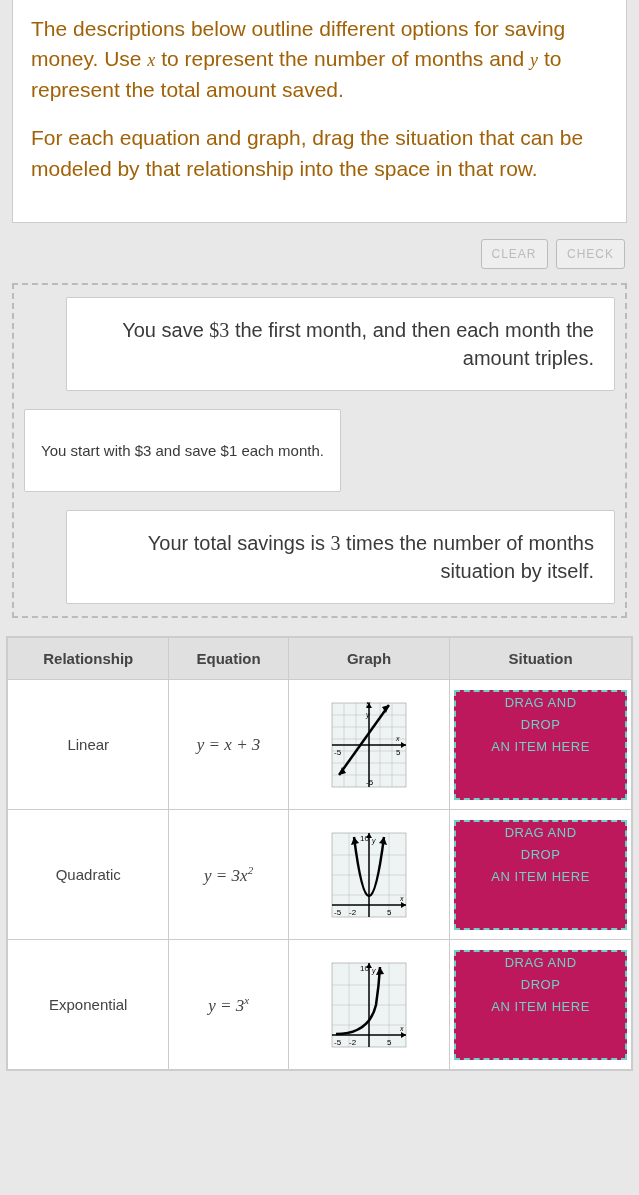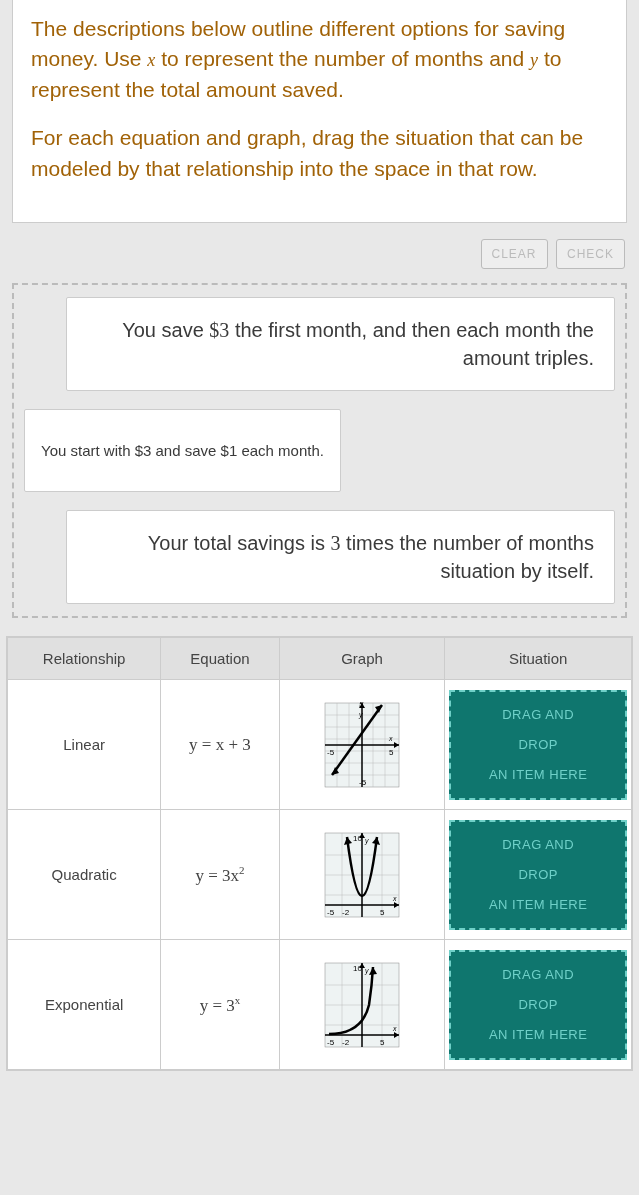--- a/index.html
+++ b/index.html
@@ -63,42 +63,40 @@
     margin: 0 0 0 0;
   }
   table.rel th, table.rel td {
     border: 1px solid #ccc;
     text-align: center;
     font-size: 15px;
     color: #444;
   }
   table.rel th {
     background: #e0e0e0;
-    font-weight: normal;
+    font-weight: bold;
     padding: 12px 4px;
   }
   table.rel td {
     height: 130px;
     vertical-align: middle;
     padding: 4px;
   }
-  table.rel td.eq { font-family: 'Times New Roman', serif; font-size: 17px;}
+  table.rel td.eq { font-family: 'Times New Roman', serif; font-style: italic; font-size: 17px;}
   table.rel td.eq sup { font-size: 11px; }
   .dropzone {
     border: 2px dashed #6fd0c8;
     color: #6fd0c8;
     font-size: 13px;
     letter-spacing: 0.5px;
     line-height: 1.7;
     height: 110px;
     display: flex;
     flex-direction: column;
-    justify-content: center;
-    background: #0f766e;
-    gap: 8px;
+    background: #be185d;
   }
   .graph-cell svg { display: block; margin: 0 auto; }
   .table-wrap { margin: 0 6px 30px 6px; background:#fff; border:1px solid #ccc;}
 </style>
 </head>
 <body>
 
 <div class="instructions">
   <p>
     <span>The descriptions below outline different options for saving money. Use </span><span class="mvar">x</span><span> to represent the number of months and </span><span class="mvar">y</span><span> to represent the total amount saved.</span>

